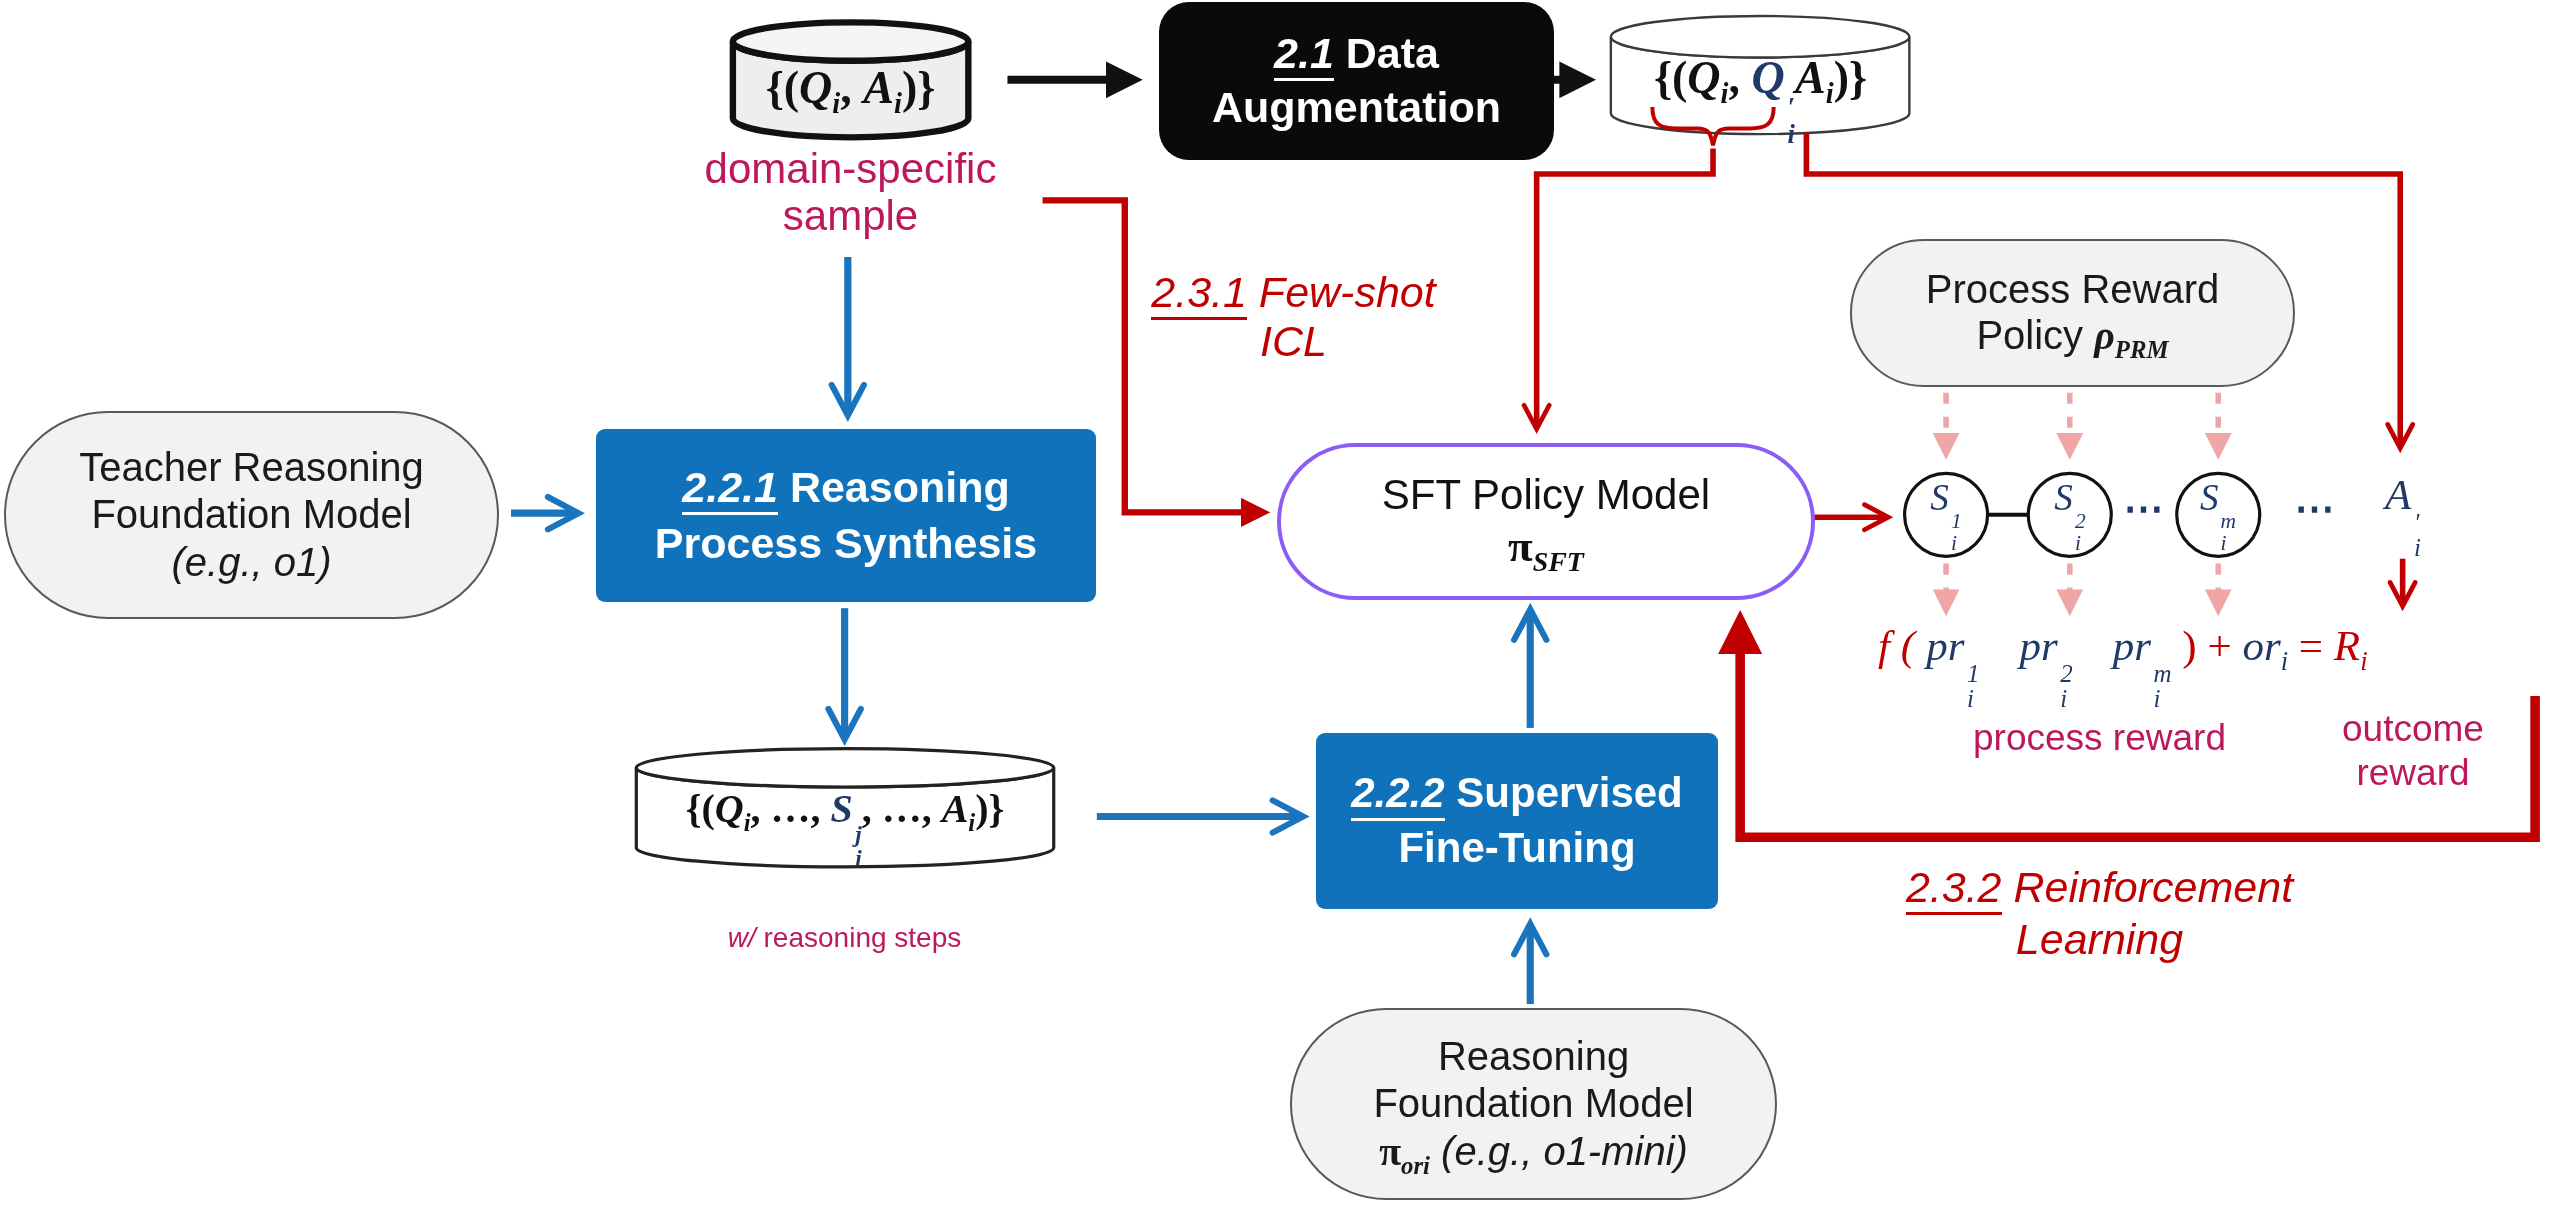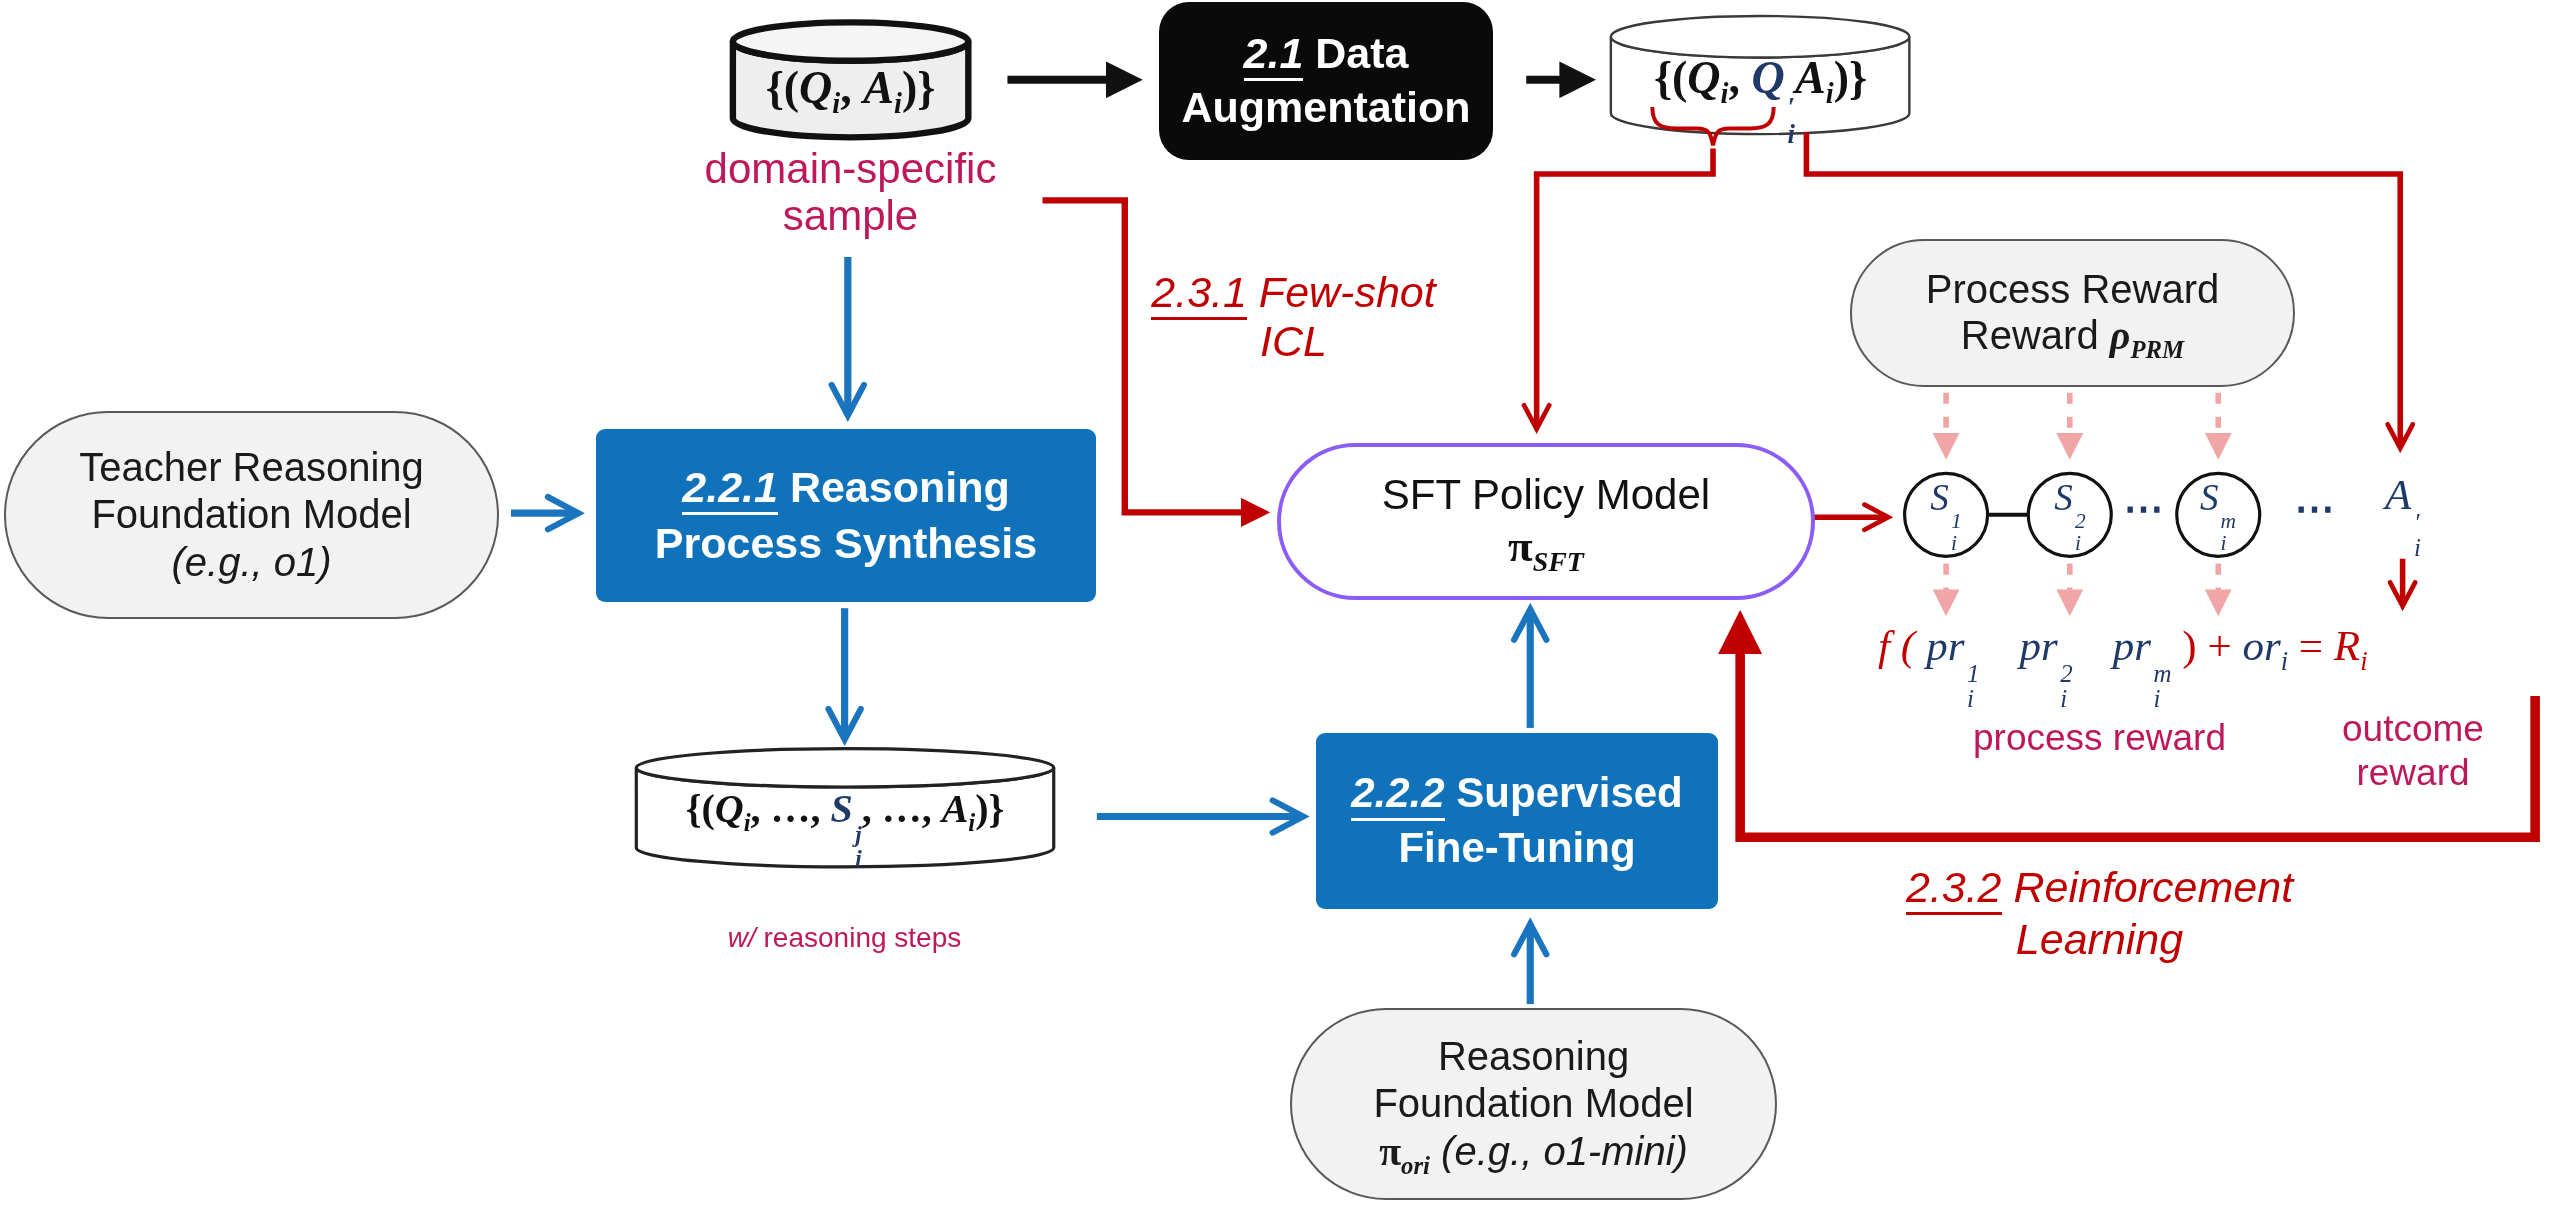--- a/index.html
+++ b/index.html
@@ -99,21 +99,21 @@
     <circle cx="2779" cy="645" r="52" fill="#fff" stroke="#111" stroke-width="4"></circle>
   </svg>
 
   <div class="abs ctr mathtxt" style="left:733px;top:57px;width:235px;height:62px;line-height:62px;font-size:46px;font-weight:600;"><span>{(</span><span class="it">Q<sub>i</sub></span><span>, </span><span class="it">A<sub>i</sub></span><span>)}</span></div>
 
   <div class="abs ctr graytxt" style="left:671px;top:145px;width:359px;font-size:42px;line-height:1.12;">
       <div>domain-specific</div>
       <div>sample</div>
     </div>
 
-  <div class="abs blackbox flexc" style="left:1159px;top:1.6px;width:334px;height:158px;font-size:43px;line-height:1.25;">
+  <div class="abs blackbox flexc" style="left:1159px;top:1.6px;width:395px;height:158px;font-size:43px;line-height:1.25;">
     <div><span class="it un">2.1</span><span> Data</span></div>
     <div><span>Augmentation</span></div>
   </div>
 
   <div class="abs ctr mathtxt" style="left:1619px;top:46px;width:283px;height:64px;line-height:64px;font-size:46px;font-weight:600;"><span>{(</span><span class="it">Q<sub>i</sub></span><span>, </span><span class="c-navy it">Q<span class="stk">
           <span class="sp">′</span>
           <span class="sb">i</span>
         </span></span><span class="it">A<sub>i</sub></span><span>)}</span></div>
 
   <div class="abs ctr redtxt it" style="left:1106px;top:268px;width:375px;font-size:43px;line-height:1.15;">
@@ -132,21 +132,21 @@
     <div><span>Process Synthesis</span></div>
   </div>
 
   <div class="abs oval flexc" style="left:1277px;top:443px;width:530px;height:149px;">
     <div style="font-size:42px;">SFT Policy Model</div>
     <div style="font-size:45px;margin-top:1.6px;"><span class="bd serif">π<sub>SFT</sub></span></div>
   </div>
 
   <div class="abs pill flexc" style="left:1850px;top:239px;width:441px;height:144px;font-size:40px;line-height:1.14;">
     <div>Process Reward</div>
-    <div><span>Reward </span><span class="it bd serif">ρ<sub>PRM</sub></span></div>
+    <div><span>Policy </span><span class="it bd serif">ρ<sub>PRM</sub></span></div>
   </div>
 
   <div class="abs flexc" style="left:1902px;top:477px;width:88px;height:77px;font-size:37px;">
       <span class="c-navy it serif">S<span class="stk">
           <span class="sp">1</span>
           <span class="sb">i</span>
         </span></span>
     </div>
   <div class="abs flexc" style="left:2026px;top:477px;width:88px;height:77px;font-size:37px;">
       <span class="c-navy it serif">S<span class="stk">

